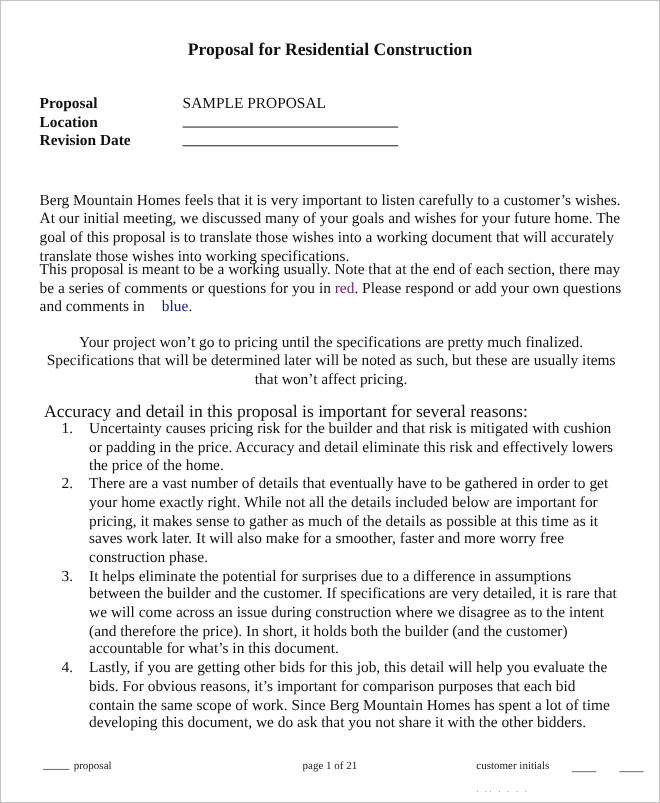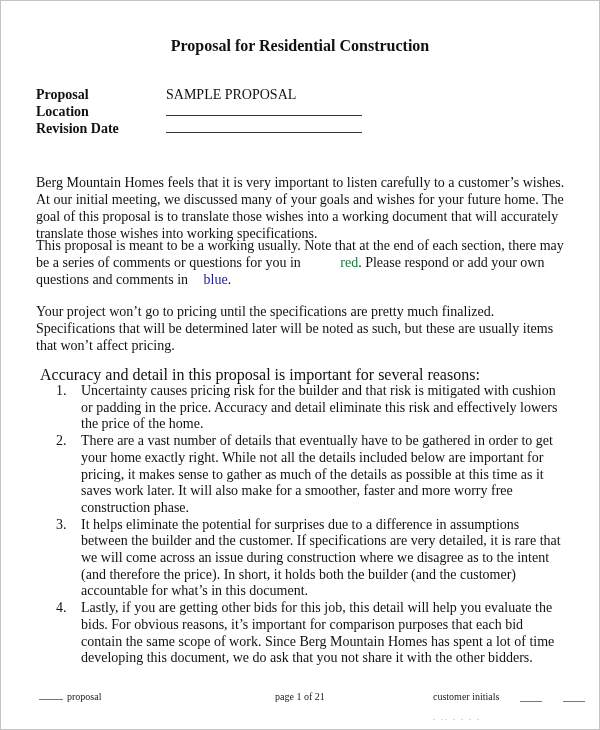--- a/index.html
+++ b/index.html
@@ -17,27 +17,27 @@
     text-align: center; font-weight: bold; font-size: 16px;
   }
   .meta { position: absolute; left: 35px; top: 85px; font-size: 14px; line-height: 17px; }
   .meta-row { display: flex; }
   .meta-label { width: 130px; font-weight: bold; }
   .meta-value { }
   .blank-line { display: inline-block; width: 196px; border-bottom: 1px solid #333; height: 12px; }
   .body-text { position: absolute; left: 35px; width: 530px; font-size: 14px; line-height: 17px; }
   .p1 { top: 153px; margin-top: 20px; }
   .p2 { top: 236px; }
-  .p3 { top: 302px; }
+  .p3 { top: 302px; text-align: center; }
   .intro { position: absolute; left: 39px; top: 365px; font-size: 16px; line-height: 17px; }
   .list { position: absolute; left: 55px; top: 382px; width: 510px; font-size: 14px; line-height: 16.7px; margin: 0; padding: 0; list-style: none; }
   .list li { display: flex; }
   .list .num { width: 25px; flex: none; }
   .list .txt { flex: 1; }
-  .red { color: #15803d; margin-left: 36px; }
+  .red { color: #701a75; }
   .blue { color: #1a1a9a; padding-left: 12px; }
   .footer { position: absolute; top: 690px; left: 0; right: 0; font-size: 10px; color: #222; }
   .f-left { position: absolute; left: 38px; display: flex; align-items: flex-start; gap: 4px; }
   .f-mid { position: absolute; left: 274px; }
   .f-right { position: absolute; left: 432px; display: flex; align-items: flex-end; gap: 21px; }
   .f-blank { display: inline-block; width: 24px; border-bottom: 1px solid #777; height: 8px; }
   .f-blank.short { width: 22px; }
   .f-dots { position: absolute; top: 712px; left: 432px; font-size: 8px; color: #888; letter-spacing: 2px; }
 </style>
 </head>

